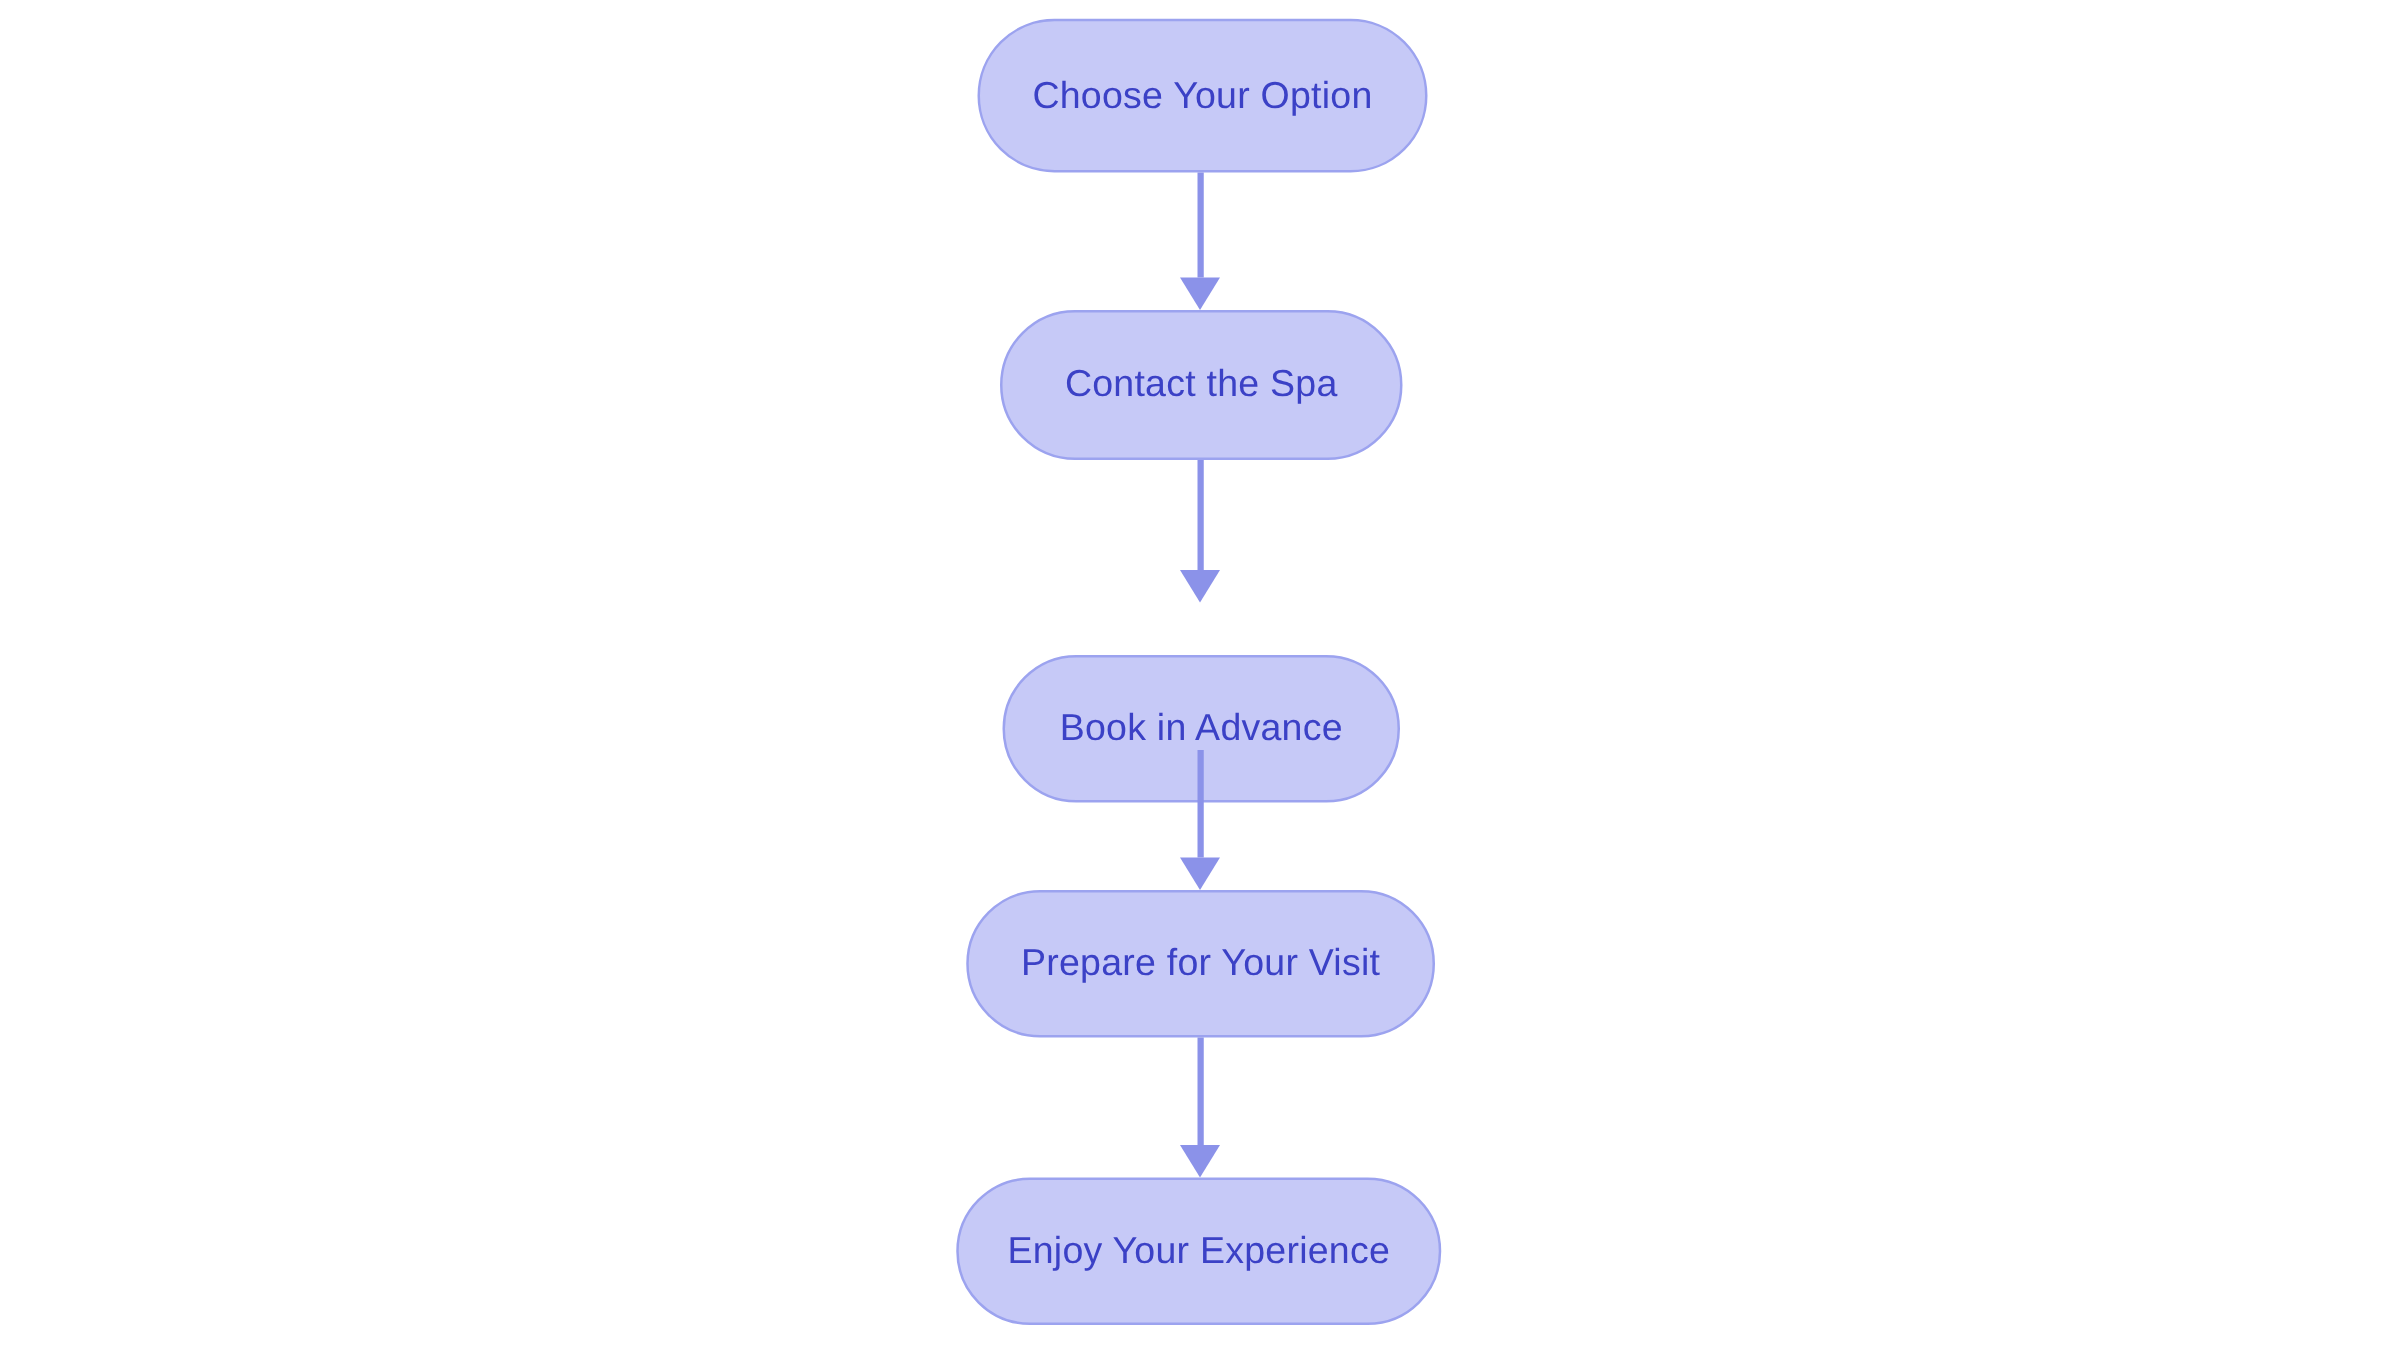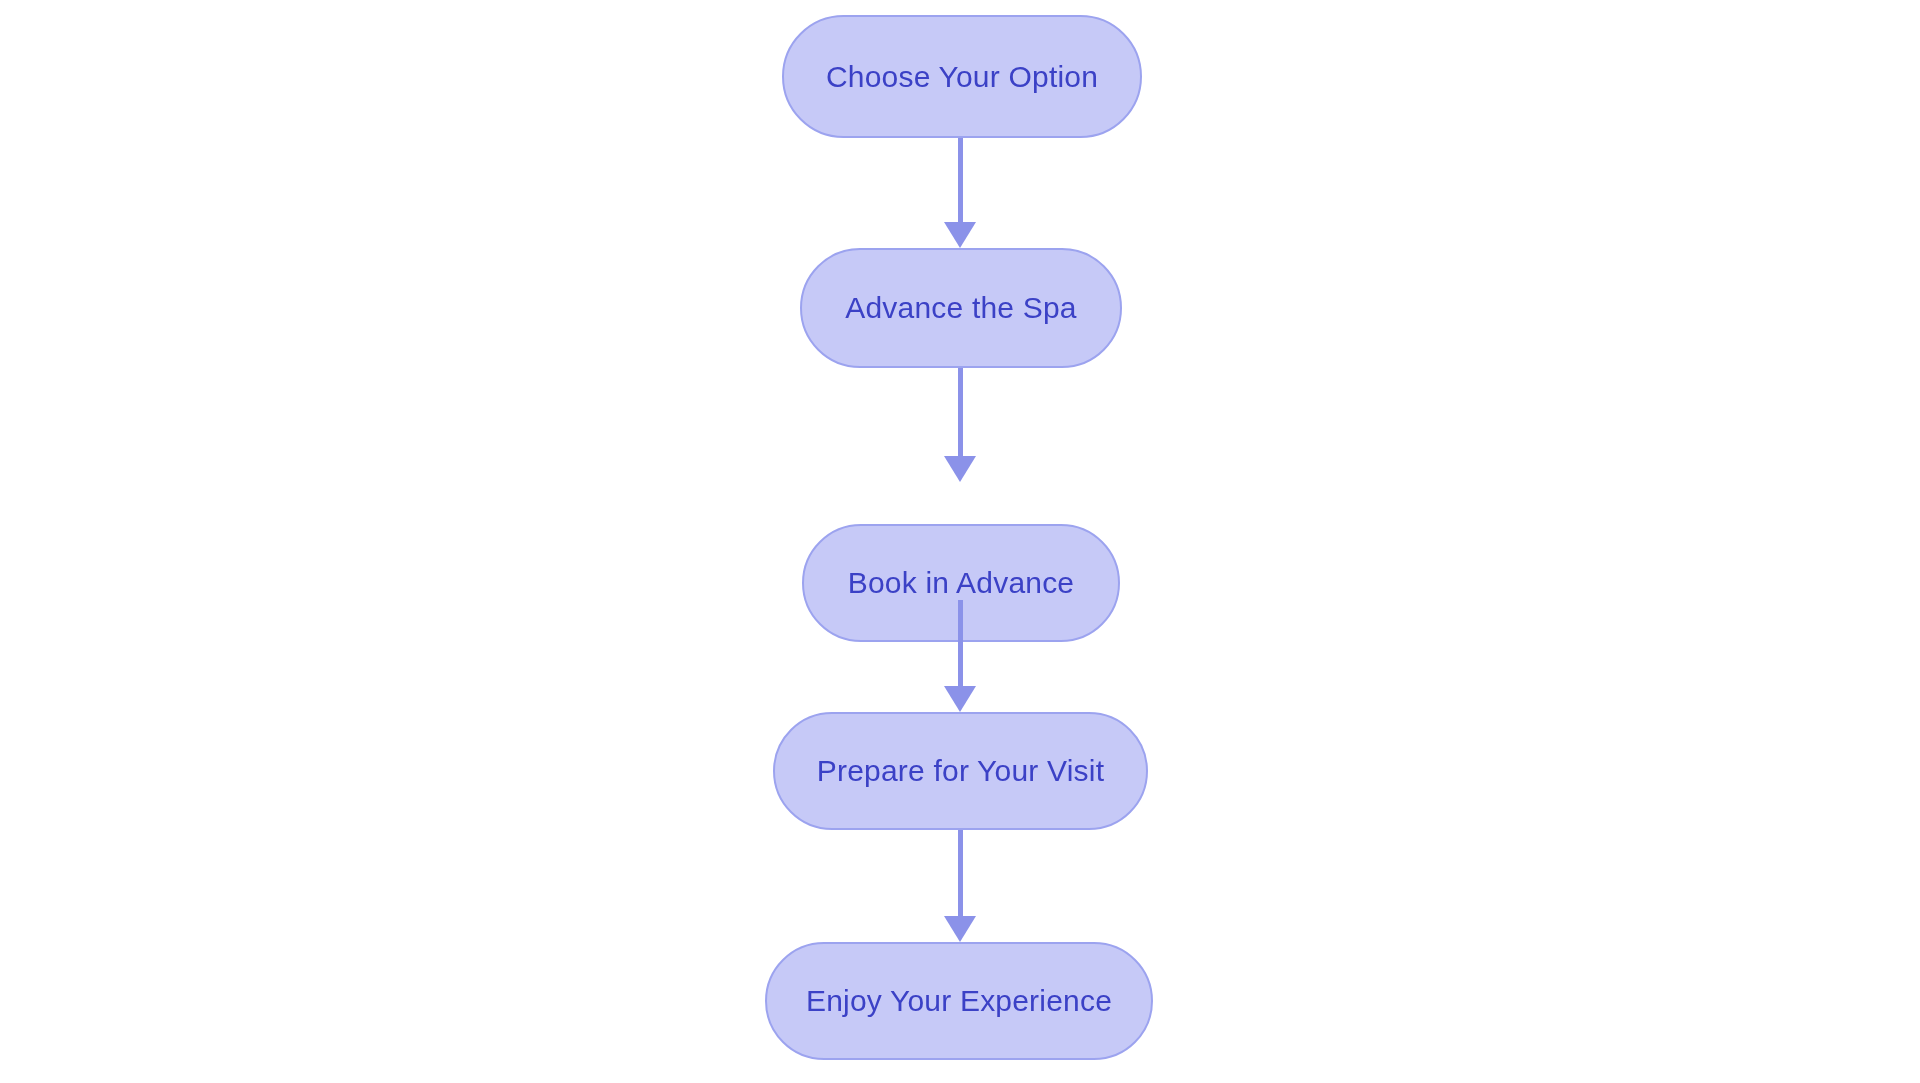--- a/index.html
+++ b/index.html
@@ -69,21 +69,21 @@
   <div id="node-0" class="flow-node">
     <span>Choose Your Option</span>
   </div>
 
   <div id="arrow-0" class="flow-arrow">
     <div class="shaft"></div>
     <div class="head"></div>
   </div>
 
   <div id="node-1" class="flow-node">
-    <span>Advance the Spa</span>
+    <span>Contact the Spa</span>
   </div>
 
   <div id="arrow-1" class="flow-arrow">
     <div class="shaft"></div>
     <div class="head"></div>
   </div>
 
   <div id="node-2" class="flow-node">
     <span>Book in Advance</span>
   </div>

